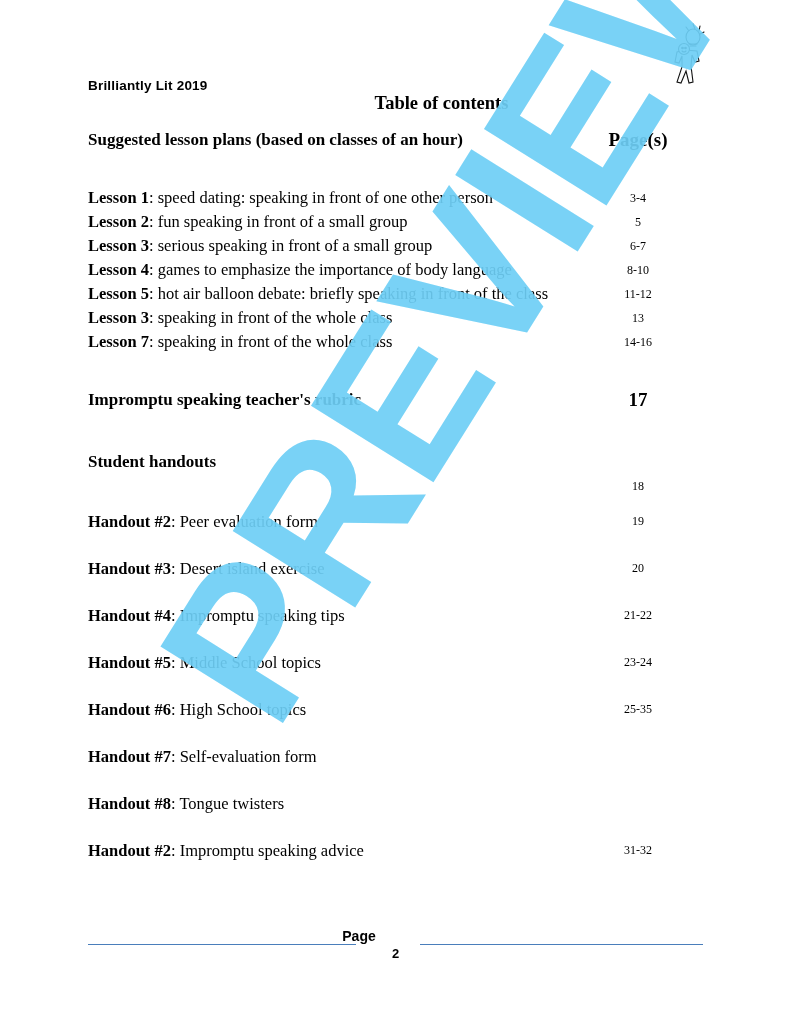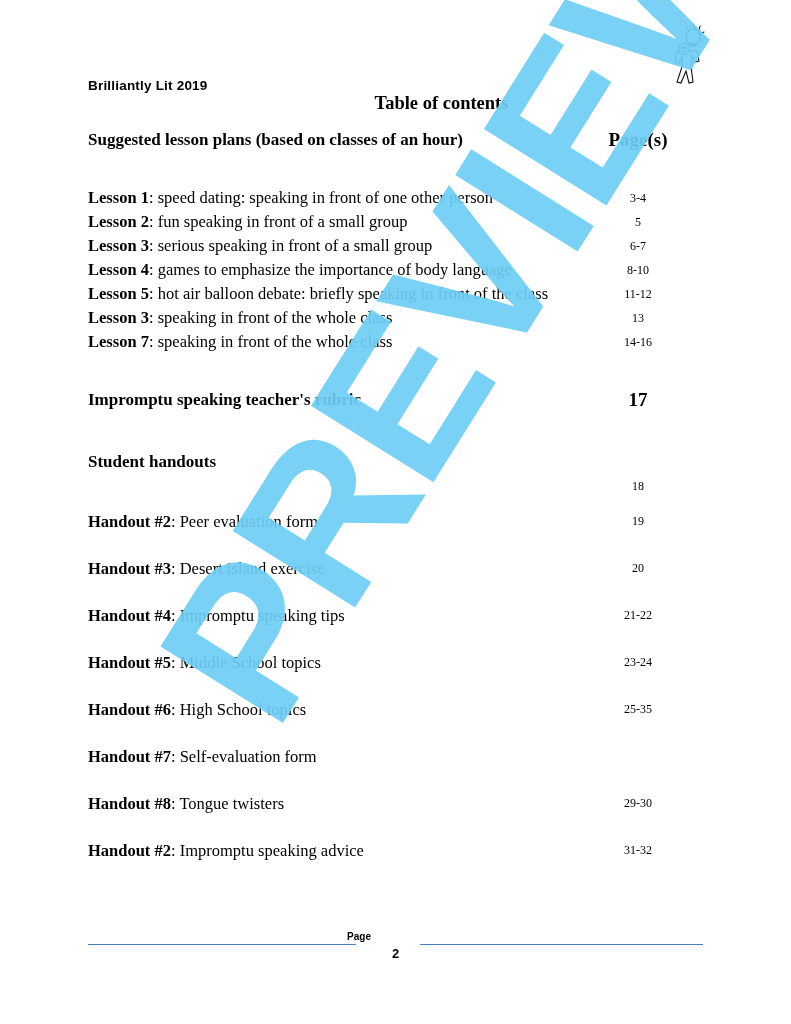--- a/index.html
+++ b/index.html
@@ -132,21 +132,21 @@
     background: #4a7ebb;
   }
   .footer .page-label {
     position: absolute;
     left: 0;
     top: 0;
     width: 718px;
     text-align: center;
     font-family: "Liberation Sans", sans-serif;
     font-weight: bold;
-    font-size: 10px;
+    font-size: 14px;
     line-height: 17px;
   }
   .footer .page-value {
     position: absolute;
     left: 0;
     top: 17px;
     width: 791px;
     text-align: center;
     font-family: "Liberation Sans", sans-serif;
     font-weight: bold;
@@ -291,21 +291,20 @@
       </div>
       <div class="row handout">
         <span class="label"><span class="bold">Handout #6</span><span>: High School topics</span></span>
         <span class="page-num">25-35</span>
       </div>
       <div class="row handout">
         <span class="label"><span class="bold">Handout #7</span><span>: Self-evaluation form</span></span>
       </div>
       <div class="row handout">
         <span class="label"><span class="bold">Handout #8</span><span>: Tongue twisters</span></span>
-        <span class="page-num">29-30</span>
       </div>
       <div class="row handout">
         <span class="label"><span class="bold">Handout #2</span><span>: Impromptu speaking advice</span></span>
         <span class="page-num">31-32</span>
       </div>
 
     </div>
 
     <div class="footer">
       <div class="rule-left"></div>

